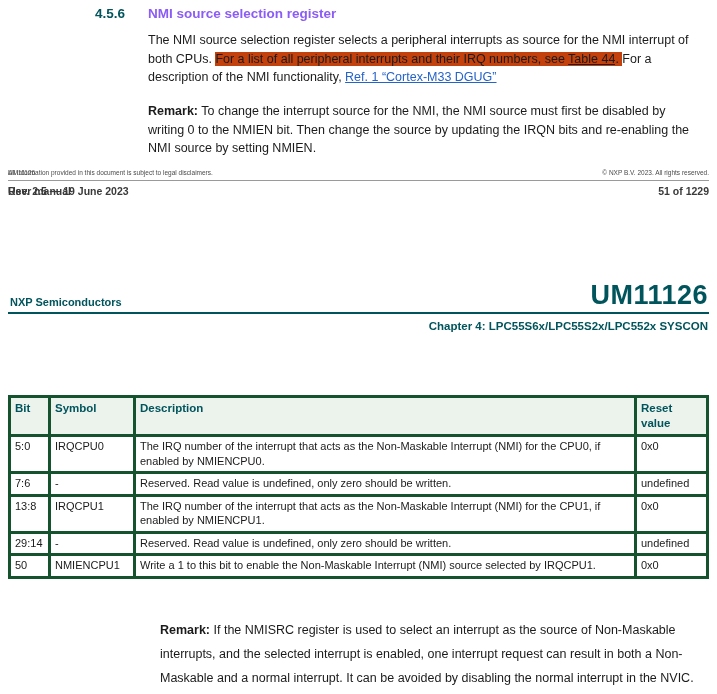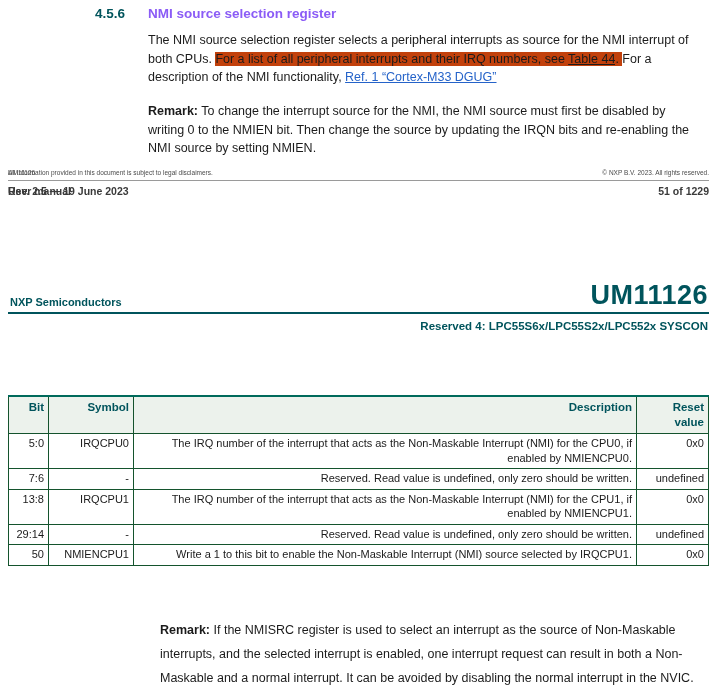--- a/index.html
+++ b/index.html
@@ -78,23 +78,23 @@
   .tbl-caption .cap-label { background: #FFE53B; padding-right: 10px; }
   .tbl-caption .cap-title { margin-left: 14px; }
 
   table.regtable {
     position: absolute; top: 395px; left: 8px; width: 701px;
     border-collapse: collapse;
     font-size: 11px; line-height: 14.5px; color: #1b1b1b;
     border: 1px solid #006A5B; border-top: 2px solid #006A5B;
   }
   table.regtable th, table.regtable td {
-    border: 1px solid #14532d;
+    border: 3px solid #14532d;
     padding: 2px 4px 3px 4px;
-    text-align: right; vertical-align: top; font-weight: normal;
+    text-align: left; vertical-align: top; font-weight: normal;
   }
   table.regtable th {
     background: #ECF2EC;
     color: #00545C; font-weight: bold; font-size: 11.5px;
     padding-top: 3px; padding-bottom: 4px;
   }
   table.regtable .c0 { width: 40px; }
   table.regtable .c1 { width: 85px; }
   table.regtable .c3 { width: 72px; }
 
@@ -126,21 +126,21 @@
     <span>User manual</span>
     <span class="center">Rev. 2.5 — 19 June 2023</span>
     <span>51 of 1229</span>
   </div>
 
   <div class="hdr-top">
     <span class="vendor">NXP Semiconductors</span>
     <span class="docid-big">UM11126</span>
   </div>
   <div class="hdr-rule"></div>
-  <div class="chapter">Reserved 4: LPC55S6x/LPC55S2x/LPC552x SYSCON</div>
+  <div class="chapter">Chapter 4: LPC55S6x/LPC55S2x/LPC552x SYSCON</div>
 
 
   <table class="regtable">
       <thead>
         <tr>
           <th class="c0">Bit</th>
           <th class="c1">Symbol</th>
           <th class="c2">Description</th>
           <th class="c3">Reset value</th>
         </tr>

